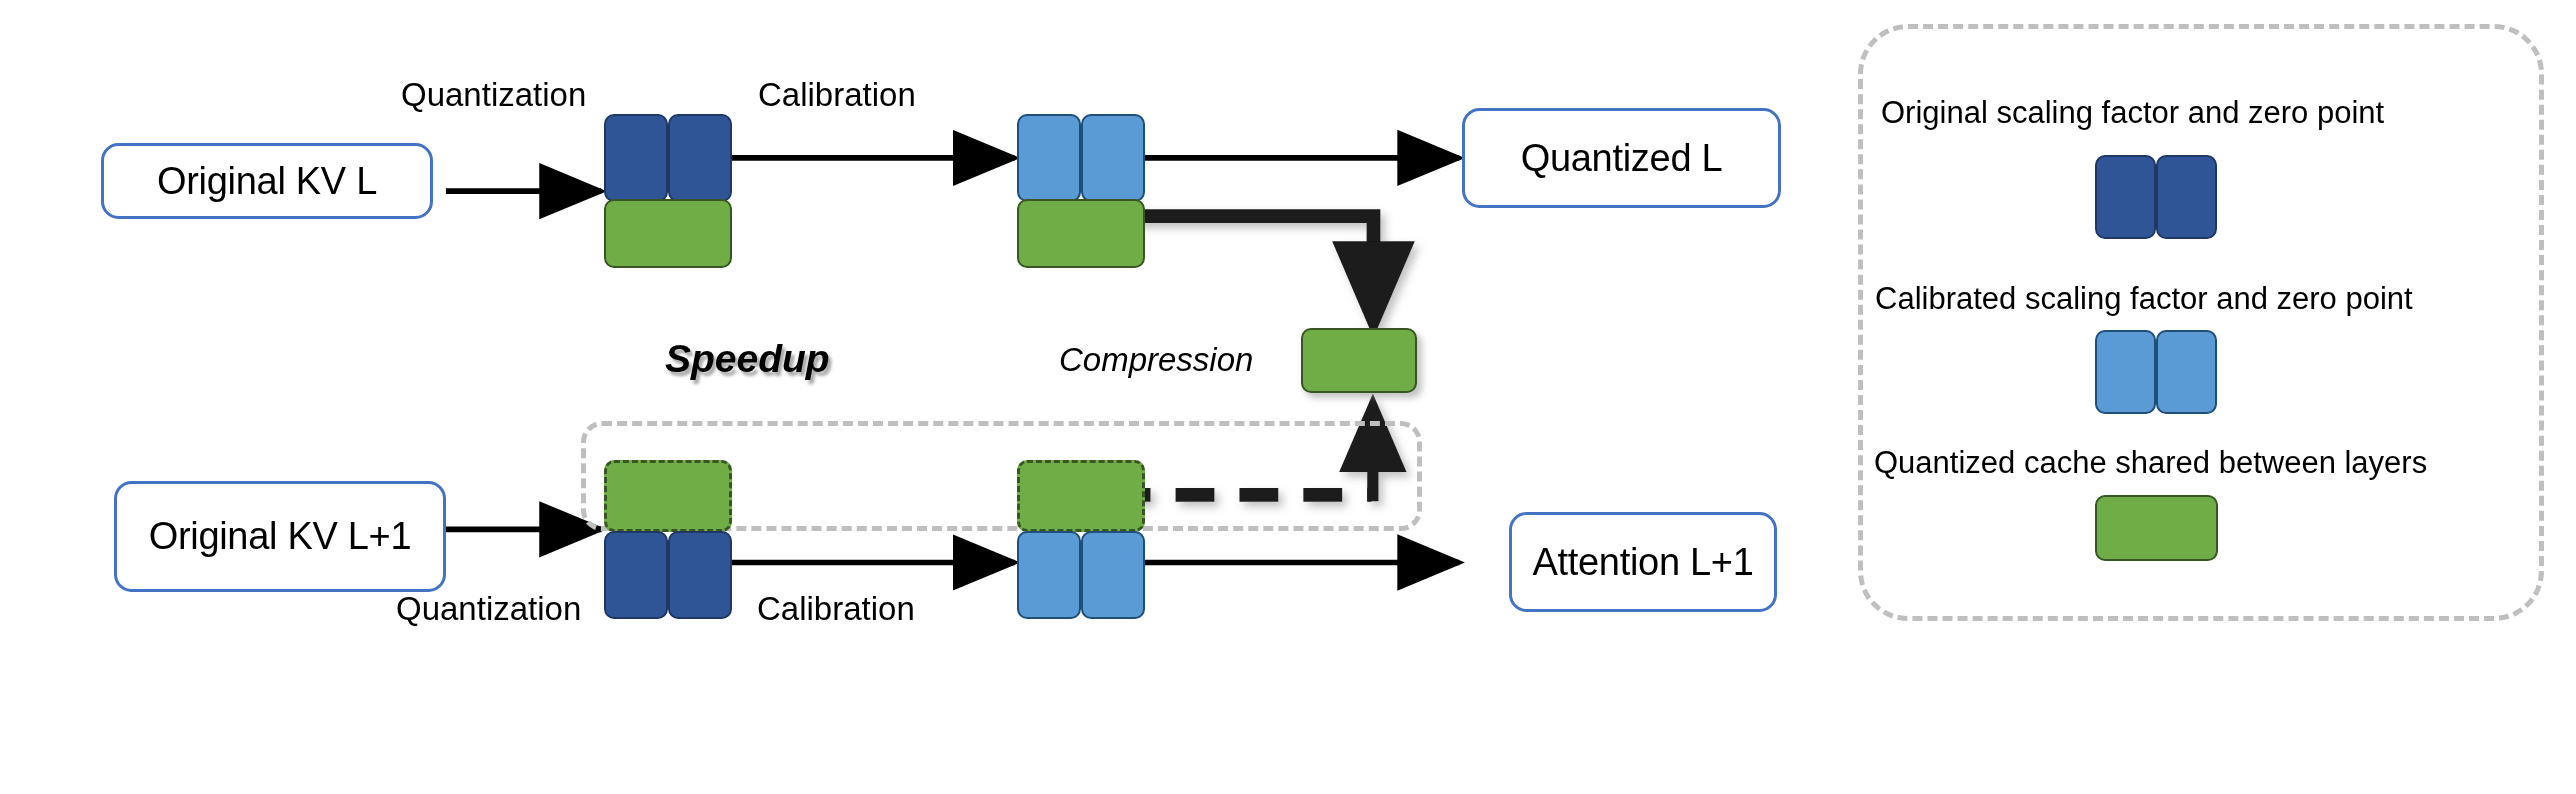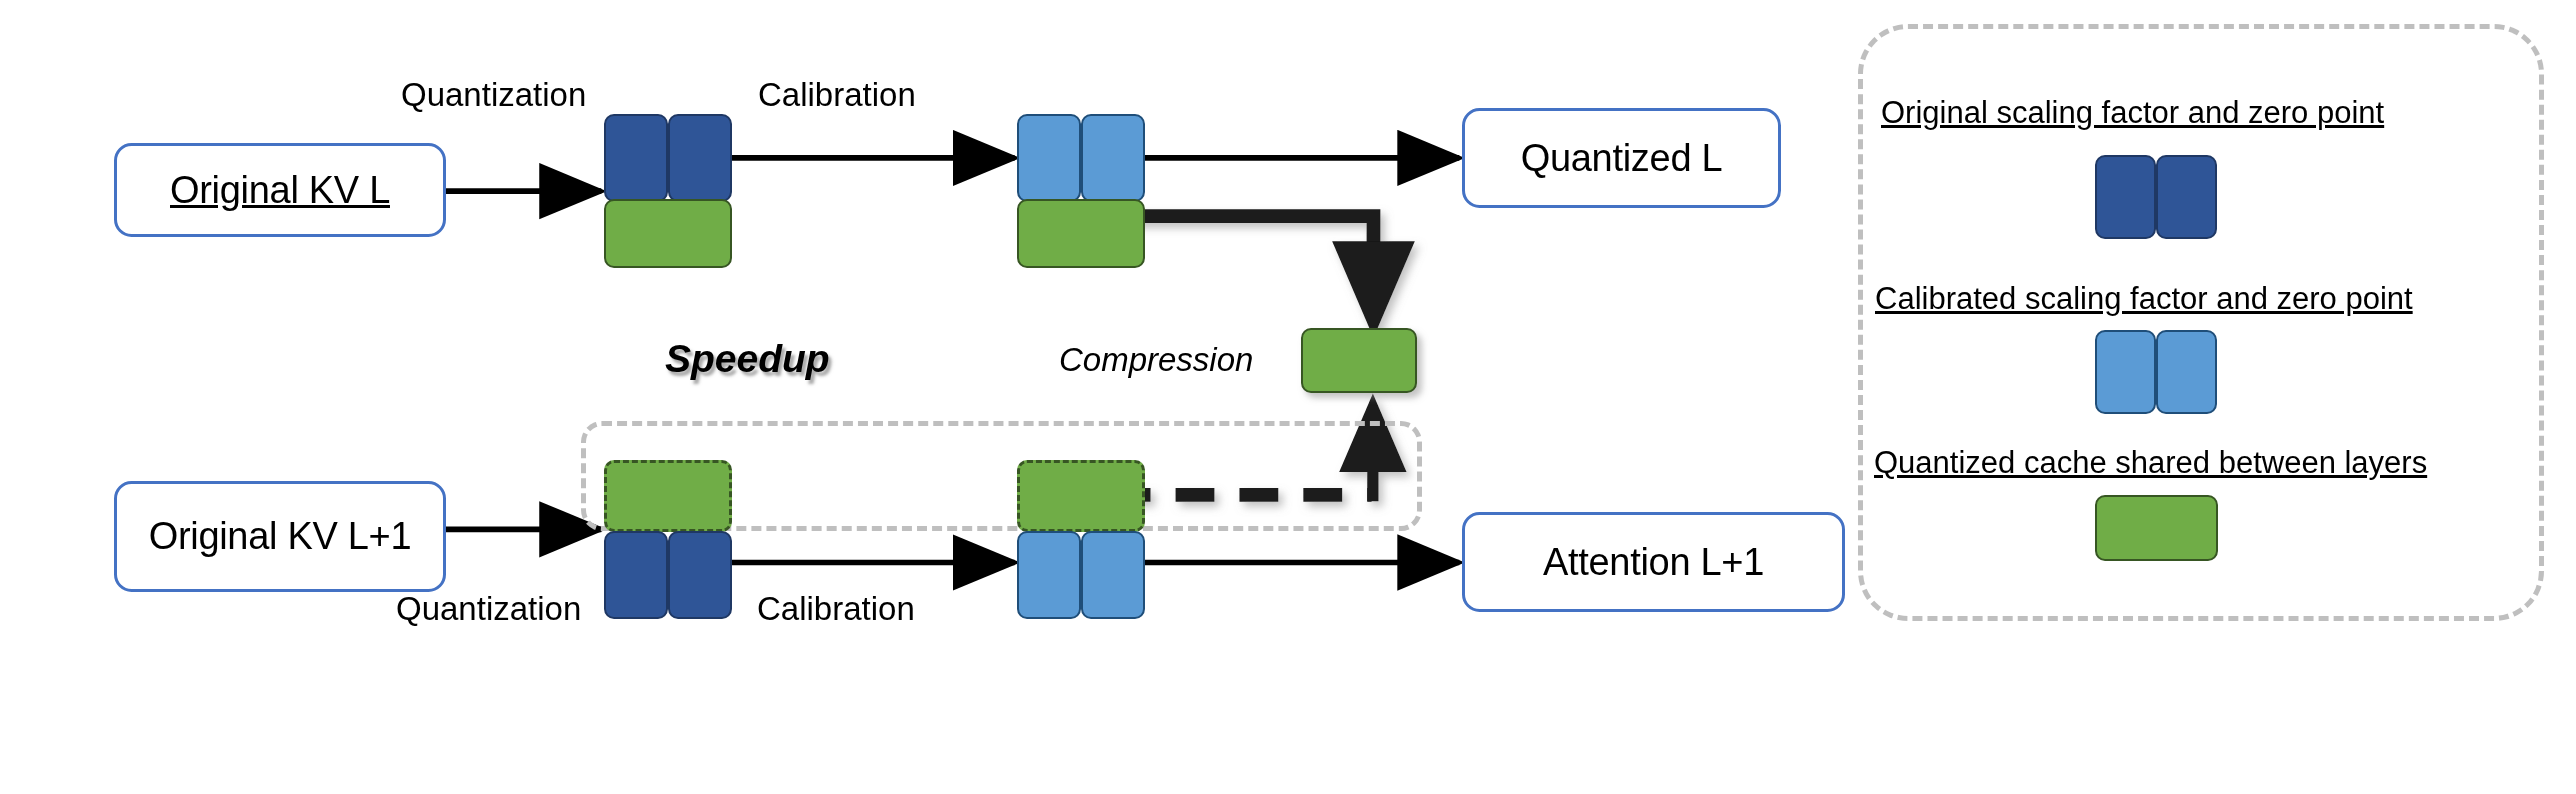--- a/index.html
+++ b/index.html
@@ -62,21 +62,20 @@
     white-space: nowrap;
     line-height: 1;
   }
   .lbl-legend {
     position: absolute;
     color: #000000;
     font-size: 31px;
     font-family: "Liberation Sans", sans-serif;
     white-space: nowrap;
     line-height: 1;
-    text-decoration: underline;
   }
   .lbl-speedup {
     position: absolute;
     color: #000000;
     font-size: 39px;
     font-weight: bold;
     font-style: italic;
     font-family: "Liberation Sans", sans-serif;
     white-space: nowrap;
     text-shadow: 3.1px 3.8px 3.1px rgba(120,120,120,0.65);
@@ -156,21 +155,21 @@
     <g>
       <line x1="1772" y1="898" x2="2330" y2="898" stroke="#000000" stroke-width="9" marker-end="url(#ah)"></line>
     </g>
 
     <g filter="url(#softshadow)">
       <path d="M1775,790 L2190,790" stroke="#1A1A1A" stroke-width="22" fill="none" stroke-dasharray="62 40"></path>
       <path d="M2192,800 L2192,655" stroke="#1A1A1A" stroke-width="18" fill="none" marker-end="url(#ahThick)"></path>
     </g>
   </svg>
 
-  <div class="procbox" style="left:114px; top:143px; width:332px; height:94px;text-decoration:underline;">
+  <div class="procbox" style="left:101px; top:143px; width:332px; height:76px;">
     <span>Original KV L</span>
   </div>
 
   <div class="lbl" style="left:401px; top:78px;">Quantization</div>
 
   <div class="lbl" style="left:758px; top:78px;">Calibration</div>
 
   <div class="cblock cb-darkblue" style="left:604px; top:114px; width:64px; height:88px;"></div>
   <div class="cblock cb-darkblue" style="left:668px; top:114px; width:64px; height:88px;"></div>
   <div class="cblock cb-green" style="left:604px; top:199px; width:128px; height:69px;"></div>
@@ -201,21 +200,21 @@
   <div class="lbl" style="left:757px; top:592px;">Calibration</div>
 
   <div class="cblock cb-green-dashed" style="left:604px; top:460px; width:128px; height:72px;"></div>
   <div class="cblock cb-darkblue" style="left:604px; top:531px; width:64px; height:88px;"></div>
   <div class="cblock cb-darkblue" style="left:668px; top:531px; width:64px; height:88px;"></div>
 
   <div class="cblock cb-green-dashed" style="left:1017px; top:460px; width:128px; height:72px;"></div>
   <div class="cblock cb-lightblue" style="left:1017px; top:531px; width:64px; height:88px;"></div>
   <div class="cblock cb-lightblue" style="left:1081px; top:531px; width:64px; height:88px;"></div>
 
-  <div class="procbox" style="left:1462px; top:512px; width:383px; height:100px;">
+  <div class="procbox" style="left:1509px; top:512px; width:268px; height:100px;">
     <span>Attention L+1</span>
   </div>
 
   <div class="legendbox" style="left:1858px; top:24px; width:686px; height:597px;"></div>
 
   <div class="lbl-legend" style="left:1881px; top:97px;">Original scaling factor and zero point</div>
   <div class="cblock cb-darkblue" style="left:2095px; top:155px; width:61px; height:84px;"></div>
   <div class="cblock cb-darkblue" style="left:2156px; top:155px; width:61px; height:84px;"></div>
 
   <div class="lbl-legend" style="left:1875px; top:283px;">Calibrated scaling factor and zero point</div>

